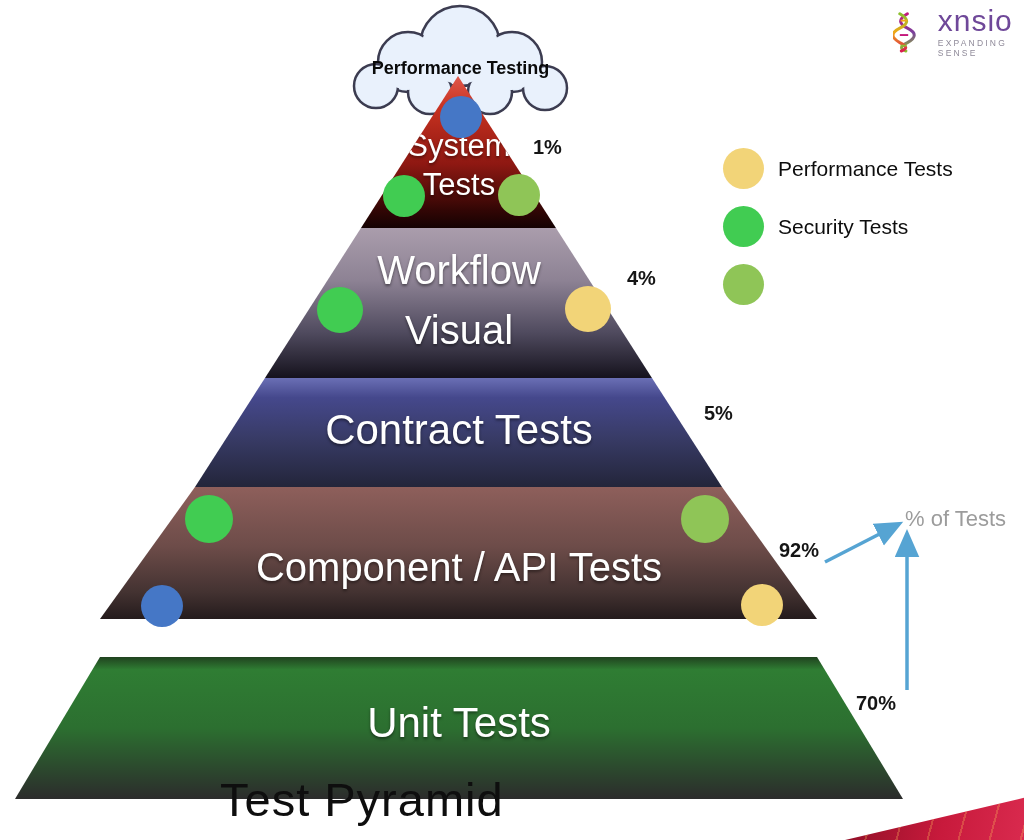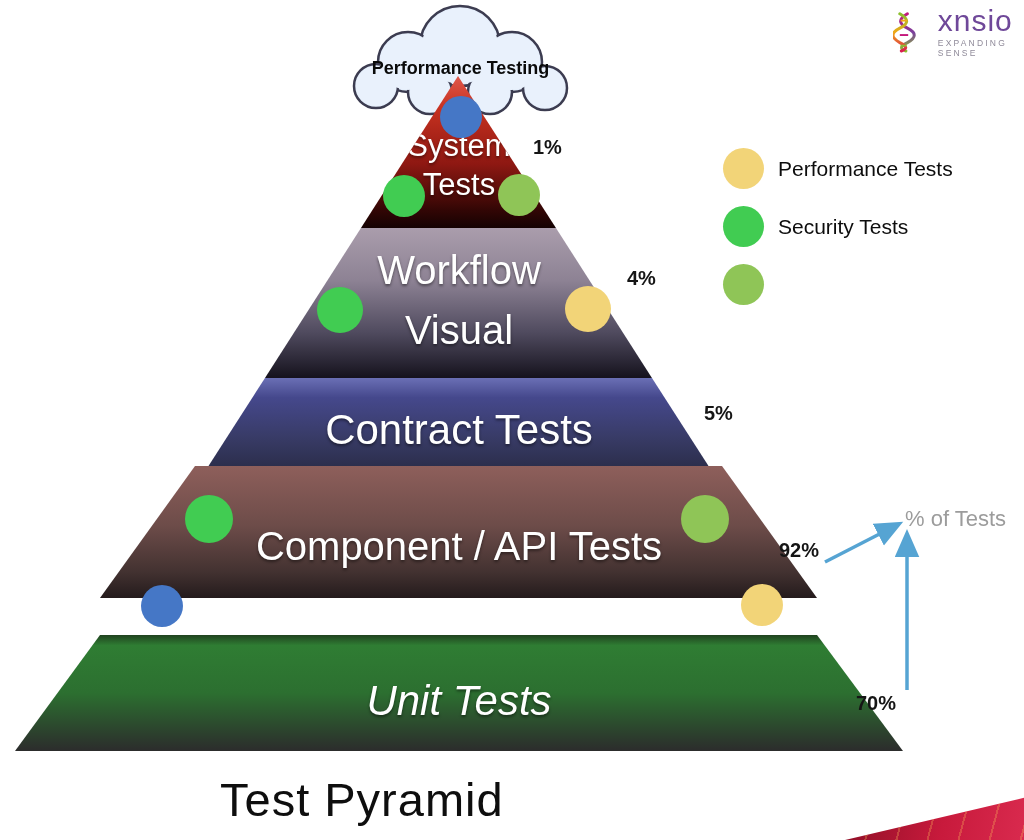--- a/index.html
+++ b/index.html
@@ -8,24 +8,24 @@
 
   
   .pyramid { position:absolute; left:15px; top:76px; width:888px; height:692px; z-index:2; }
   .layer { position:absolute; left:0; width:100%; }
   .layer-system   { top:0;    height:152px; clip-path:polygon(49.89% 0, 60.92% 100%, 38.96% 100%);
                     background:linear-gradient(180deg,#e0584a 0%,#c5301f 22%,#8e1812 58%,#330605 88%,#140202 100%); }
   .layer-workflow { top:152px; height:150px; clip-path:polygon(38.96% 0, 60.92% 0, 71.73% 100%, 28.15% 100%);
                     background:linear-gradient(180deg,#aa9dac 0%,#8d8294 35%,#4f4a5e 70%,#15121d 100%); }
   .layer-contract { top:302px; height:109px; clip-path:polygon(28.15% 0, 71.73% 0, 79.62% 100%, 20.27% 100%);
                     background:linear-gradient(180deg,#6a6fb5 0%,#45488c 18%,#383b66 55%,#23253a 100%); }
-  .layer-component{ top:390px; height:132px; clip-path:polygon(20.27% 0, 79.62% 0, 90.32% 100%, 9.57% 100%);
+  .layer-component{ top:411px; height:132px; clip-path:polygon(20.27% 0, 79.62% 0, 90.32% 100%, 9.57% 100%);
                     background:linear-gradient(180deg,#8e5f5b 0%,#6d4c49 45%,#433231 80%,#241b1c 100%); }
-  .layer-unit     { top:559px; height:116px; clip-path:polygon(9.57% 0, 90.32% 0, 100% 100%, 0% 100%);
-                    background:linear-gradient(180deg,#20421f 0%,#2f7d33 9%,#2c6f30 50%,#2c2c2c 100%);font-style:italic; }
+  .layer-unit     { top:581px; height:142px; clip-path:polygon(9.57% 0, 90.32% 0, 100% 100%, 0% 100%);
+                    background:linear-gradient(180deg,#20421f 0%,#2f7d33 9%,#2c6f30 50%,#2c2c2c 100%); }
 
   .layer-label { position:absolute; left:0; width:100%; text-align:center; color:#ffffff;
                  text-shadow:0 2px 3px rgba(0,0,0,.45); font-weight:400; }
   .lbl-system    { top:50px;  font-size:31px; line-height:39px; }
   .lbl-system span, .lbl-workflow span { display:inline-block; max-width:180px; }
   .lbl-workflow  { top:12px;  font-size:40px; line-height:60px; }
   .lbl-workflow span { max-width:240px; }
   .lbl-contract  { top:28px;  font-size:42px; }
   .lbl-component { top:58px;  font-size:40px; }
   .lbl-unit      { top:42px;  font-size:42px; }

